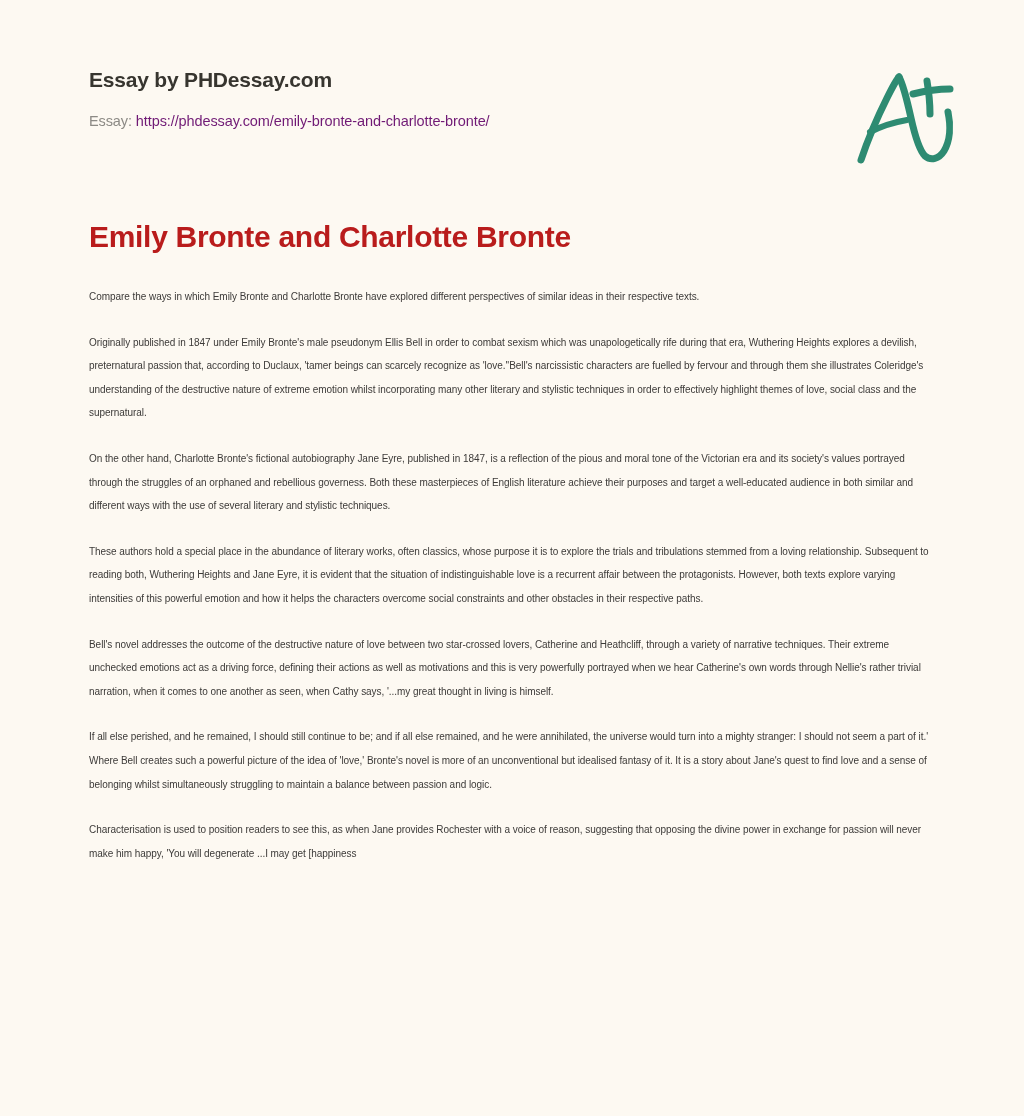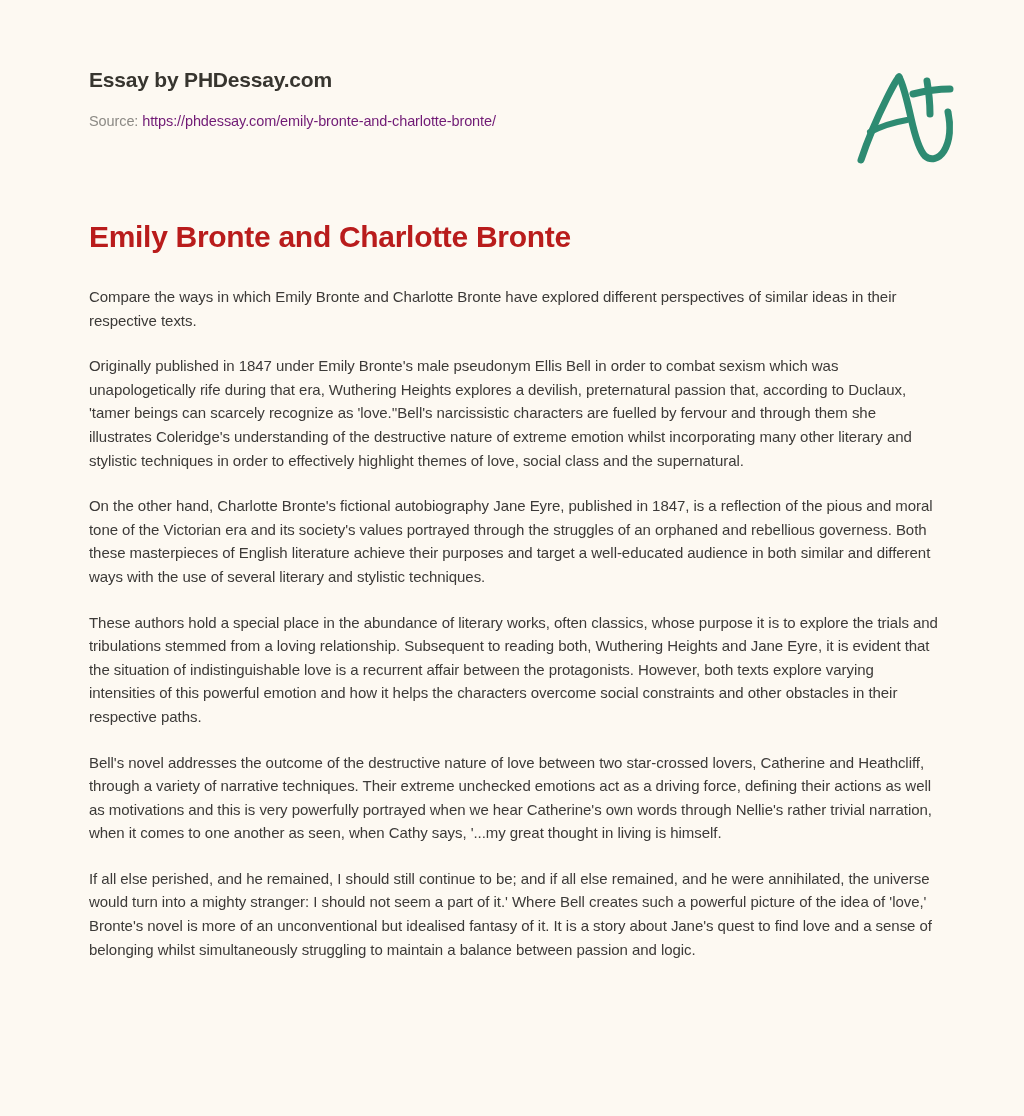--- a/index.html
+++ b/index.html
@@ -77,39 +77,39 @@
     font-weight: bold;
     color: #b91c1c;
     line-height: 38px;
     letter-spacing: -0.3px;
   }
   .body-copy {
     padding-top: 29px;
   }
   .body-copy p {
     margin: 0 0 22px 0;
-    font-size: 15px;
+    font-size: 10px;
     line-height: 23.6px;
     color: #3C3A38;
     letter-spacing: -0.05px;
     text-align: left;
   }
   .body-copy p:last-child {
     margin-bottom: 0;
   }
 </style>
 </head>
 <body>
 
 <div class="page">
 
   <div class="header">
     <div class="brand-line">Essay by PHDessay.com</div>
     <div class="source-line">
-      <span>Source:</span>
+      <span>Essay:</span>
       <a class="source-link" href="#">https://phdessay.com/emily-bronte-and-charlotte-bronte/</a>
     </div>
   </div>
 
   <div class="logo">
     <svg viewBox="0 0 120 110" xmlns="http://www.w3.org/2000/svg" fill="none" stroke="#2E8B72" stroke-linecap="round" stroke-linejoin="round">
 
       <path d="M12 100 C18 82 28 58 38 38 C43 28 47 20 50 17" stroke-width="7"></path>
 
       <path d="M50 17 C54 24 58 40 62 58 C66 76 70 90 76 96
@@ -125,16 +125,17 @@
 
   <div class="article">
     <h1 class="article-title">Emily Bronte and Charlotte Bronte</h1>
     <div class="body-copy">
       <p>Compare the ways in which Emily Bronte and Charlotte Bronte have explored different perspectives of similar ideas in their respective texts.</p>
       <p>Originally published in 1847 under Emily Bronte's male pseudonym Ellis Bell in order to combat sexism which was unapologetically rife during that era, Wuthering Heights explores a devilish, preternatural passion that, according to Duclaux, 'tamer beings can scarcely recognize as 'love.''Bell's narcissistic characters are fuelled by fervour and through them she illustrates Coleridge's understanding of the destructive nature of extreme emotion whilst incorporating many other literary and stylistic techniques in order to effectively highlight themes of love, social class and the supernatural.</p>
       <p>On the other hand, Charlotte Bronte's fictional autobiography Jane Eyre, published in 1847, is a reflection of the pious and moral tone of the Victorian era and its society's values portrayed through the struggles of an orphaned and rebellious governess. Both these masterpieces of English literature achieve their purposes and target a well-educated audience in both similar and different ways with the use of several literary and stylistic techniques.</p>
       <p>These authors hold a special place in the abundance of literary works, often classics, whose purpose it is to explore the trials and tribulations stemmed from a loving relationship. Subsequent to reading both, Wuthering Heights and Jane Eyre, it is evident that the situation of indistinguishable love is a recurrent affair between the protagonists. However, both texts explore varying intensities of this powerful emotion and how it helps the characters overcome social constraints and other obstacles in their respective paths.</p>
       <p>Bell's novel addresses the outcome of the destructive nature of love between two star-crossed lovers, Catherine and Heathcliff, through a variety of narrative techniques. Their extreme unchecked emotions act as a driving force, defining their actions as well as motivations and this is very powerfully portrayed when we hear Catherine's own words through Nellie's rather trivial narration, when it comes to one another as seen, when Cathy says, '...my great thought in living is himself.</p>
       <p>If all else perished, and he remained, I should still continue to be; and if all else remained, and he were annihilated, the universe would turn into a mighty stranger: I should not seem a part of it.' Where Bell creates such a powerful picture of the idea of 'love,' Bronte's novel is more of an unconventional but idealised fantasy of it. It is a story about Jane's quest to find love and a sense of belonging whilst simultaneously struggling to maintain a balance between passion and logic.</p>
+      <p>Characterisation is used to position readers to see this, as when Jane provides Rochester with a voice of reason, suggesting that opposing the divine power in exchange for passion will never make him happy, 'You will degenerate ...I may get [happiness</p>
     </div>
   </div>
 
 </div>
 
 </body></html>

